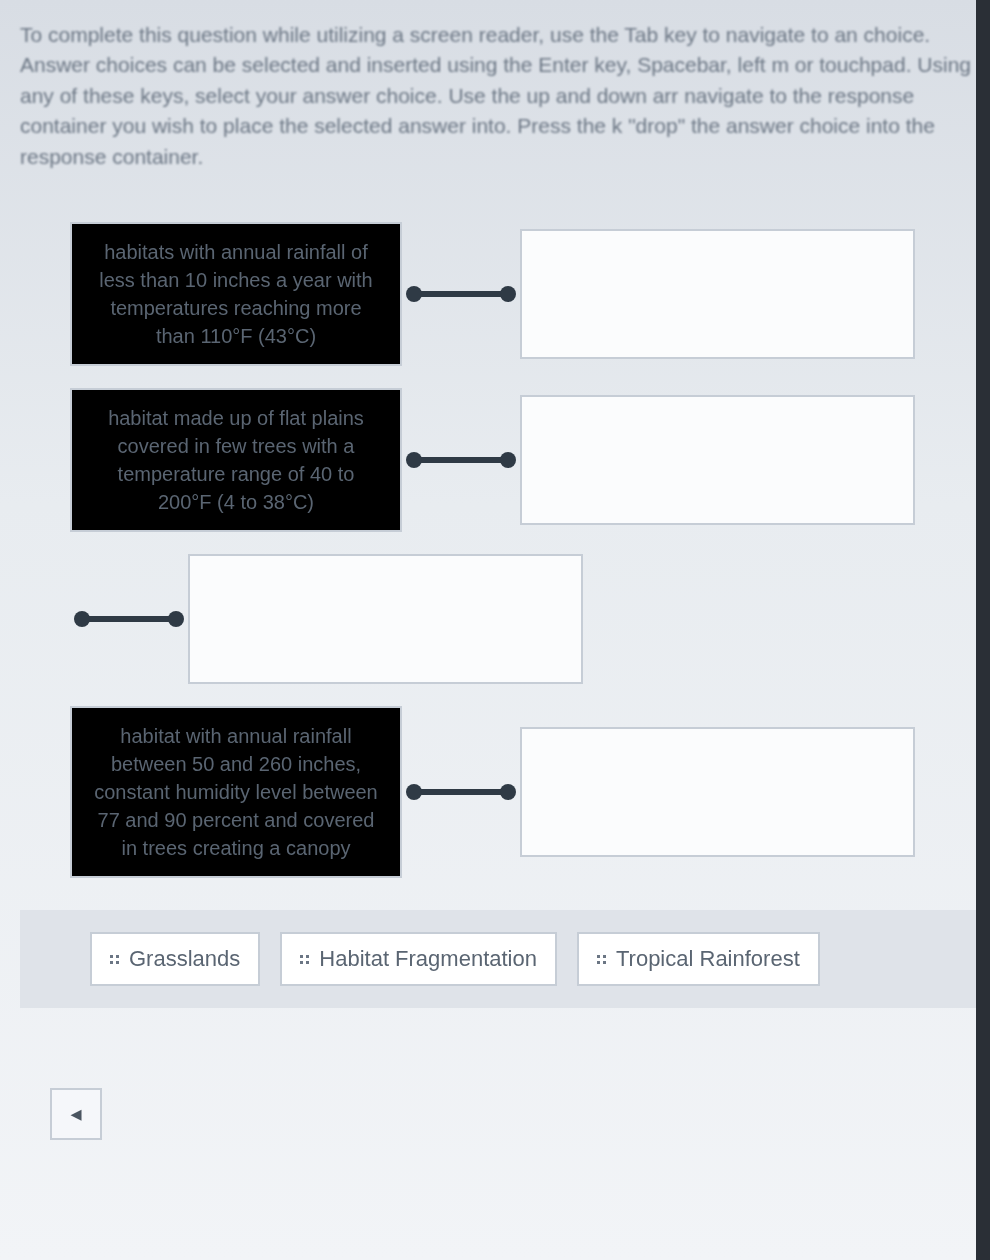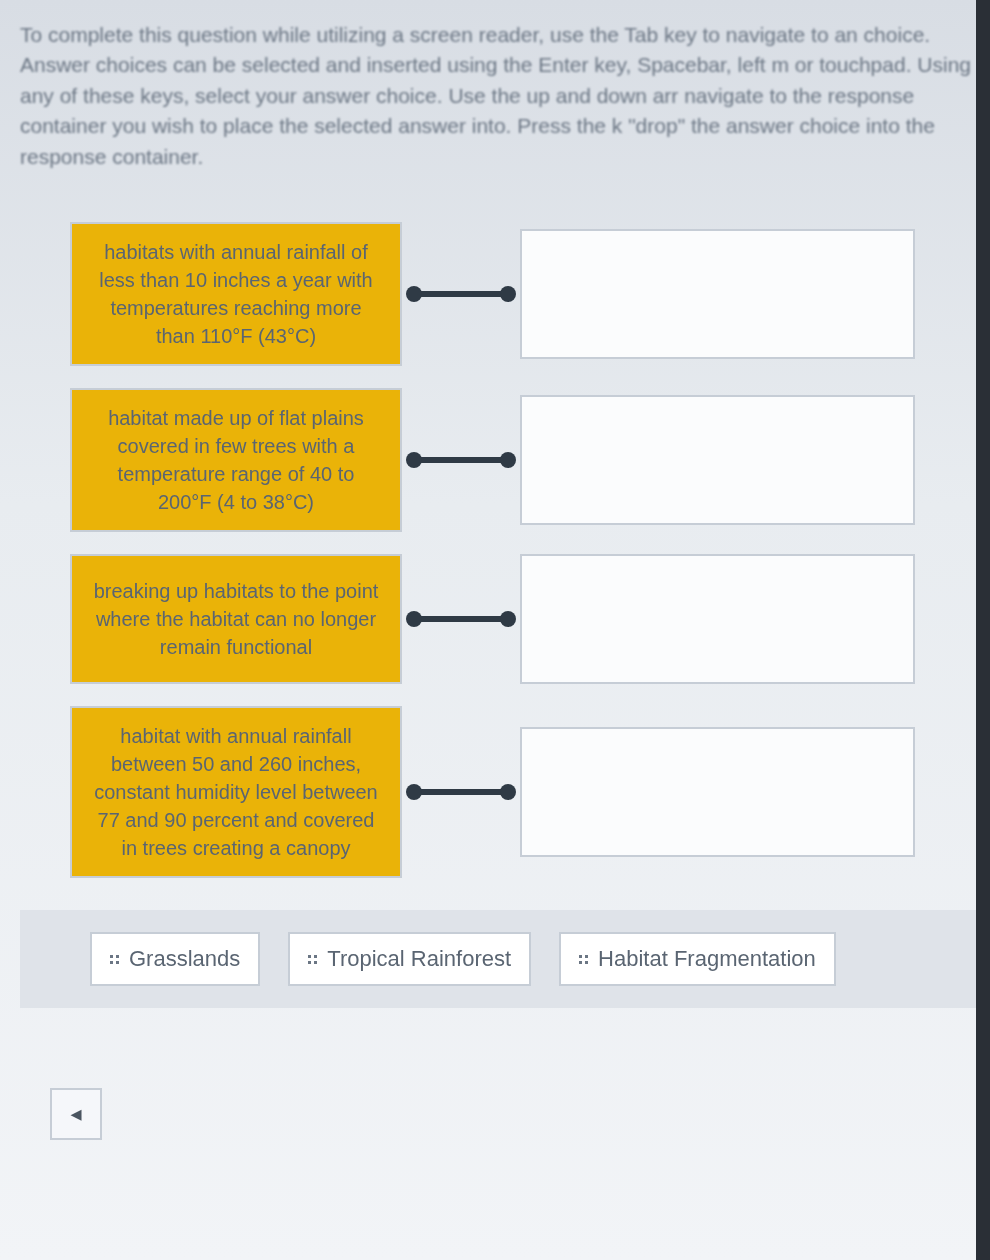--- a/index.html
+++ b/index.html
@@ -26,21 +26,21 @@
   }
   .match-row {
     display: flex;
     align-items: center;
     margin-bottom: 22px;
   }
   .prompt-box {
     width: 332px;
     min-height: 130px;
     border: 2px solid #c6cdd6;
-    background: #eab308;
+    background: #000000;
     display: flex;
     align-items: center;
     justify-content: center;
     text-align: center;
     padding: 14px 18px;
     font-size: 20px;
     line-height: 1.4;
     color: #5a6572;
   }
   .connector {
@@ -68,21 +68,21 @@
     width: 395px;
     min-height: 130px;
     border: 2px solid #c6cdd6;
     background: #fbfcfd;
   }
   .answer-bank {
     margin-top: 32px;
     background: #dfe3e9;
     padding: 22px 0 22px 70px;
     display: flex;
-    gap: 28px;
+    gap: 20px;
     align-items: center;
   }
   .answer-chip {
     background: #ffffff;
     border: 2px solid #c6cdd6;
     padding: 12px 18px;
     font-size: 22px;
     color: #5a6572;
     display: flex;
     align-items: center;
@@ -135,21 +135,20 @@
     <div class="drop-box"></div>
   </div>
 
   <div class="match-row">
     <div class="prompt-box">habitat made up of flat plains covered in few trees with a temperature range of 40 to 200°F (4 to 38°C)</div>
     <div class="connector"></div>
     <div class="drop-box"></div>
   </div>
 
   <div class="match-row">
-    <div class="prompt-box">breaking up habitats to the point where the habitat can no longer remain functional</div>
     <div class="connector"></div>
     <div class="drop-box"></div>
   </div>
 
   <div class="match-row">
     <div class="prompt-box">habitat with annual rainfall between 50 and 260 inches, constant humidity level between 77 and 90 percent and covered in trees creating a canopy</div>
     <div class="connector"></div>
     <div class="drop-box"></div>
   </div>
 
@@ -165,30 +164,30 @@
       </span>
     <span>Grasslands</span>
   </div>
   <div class="answer-chip">
     <span class="drag-handle">
         <span></span>
         <span></span>
         <span></span>
         <span></span>
       </span>
-    <span>Tropical Rainforest</span>
+    <span>Habitat Fragmentation</span>
   </div>
   <div class="answer-chip">
     <span class="drag-handle">
         <span></span>
         <span></span>
         <span></span>
         <span></span>
       </span>
-    <span>Habitat Fragmentation</span>
+    <span>Tropical Rainforest</span>
   </div>
 </div>
 
 <div class="nav-area">
   <div class="nav-btn">
     <span>◂</span>
   </div>
 </div>
 
 <div class="right-edge"></div>

